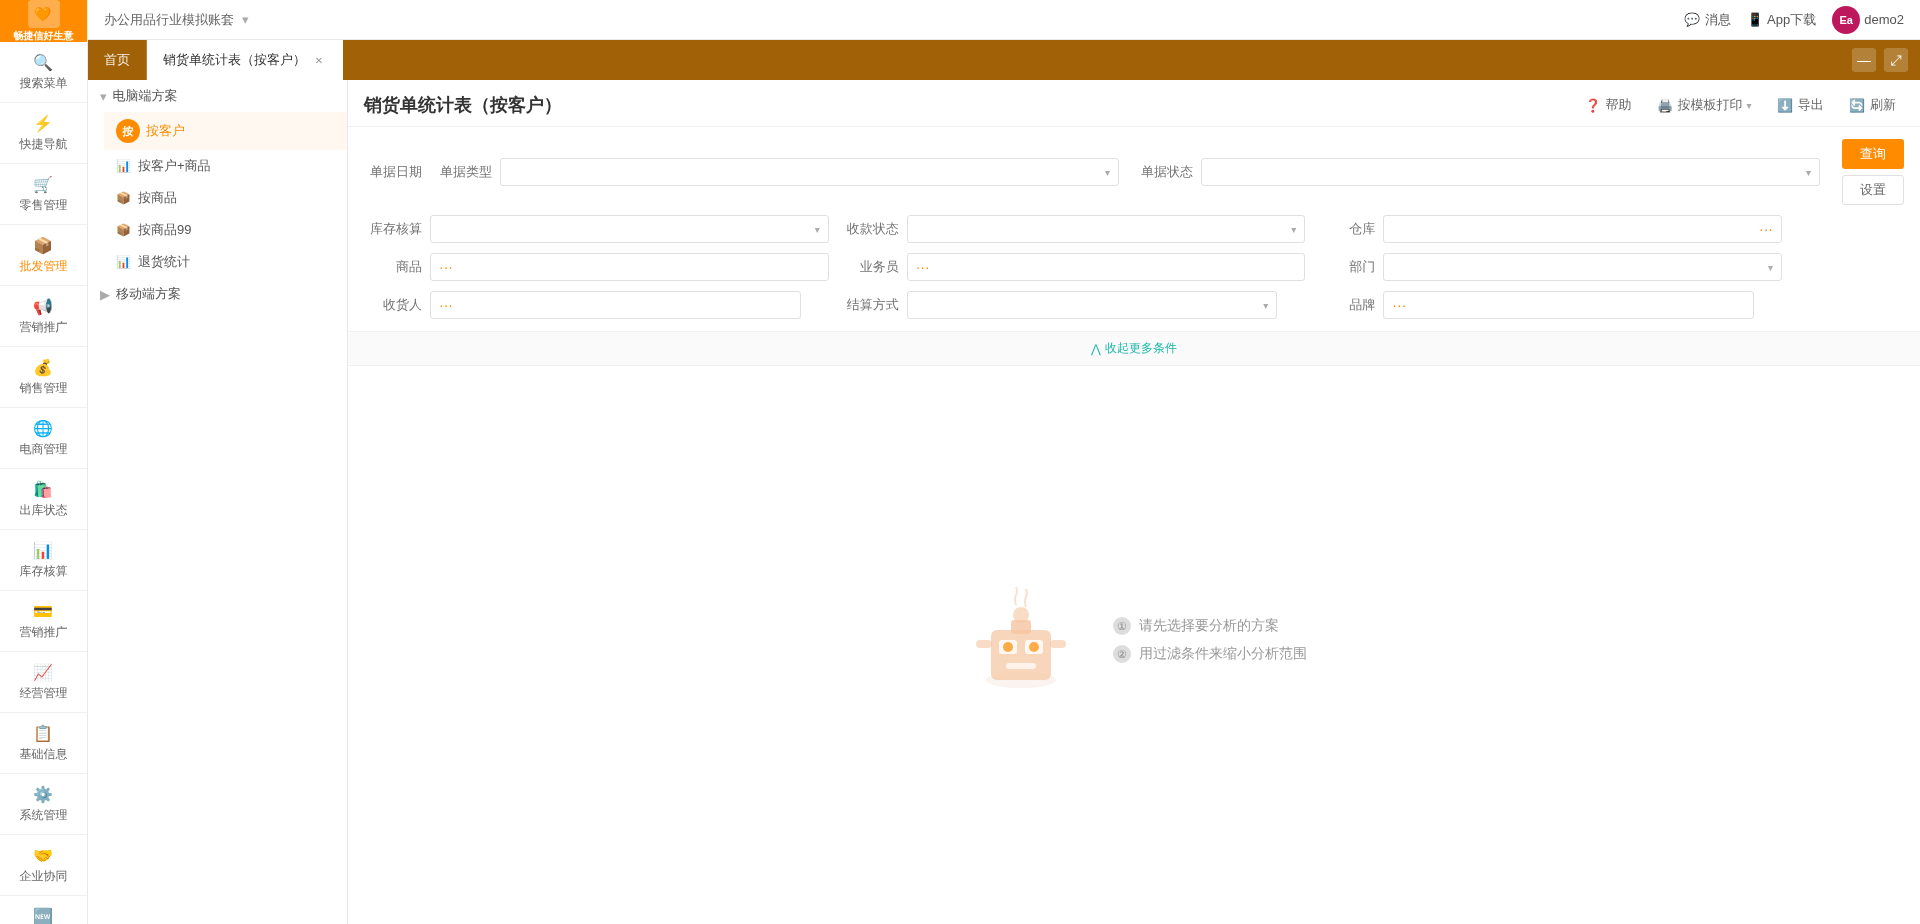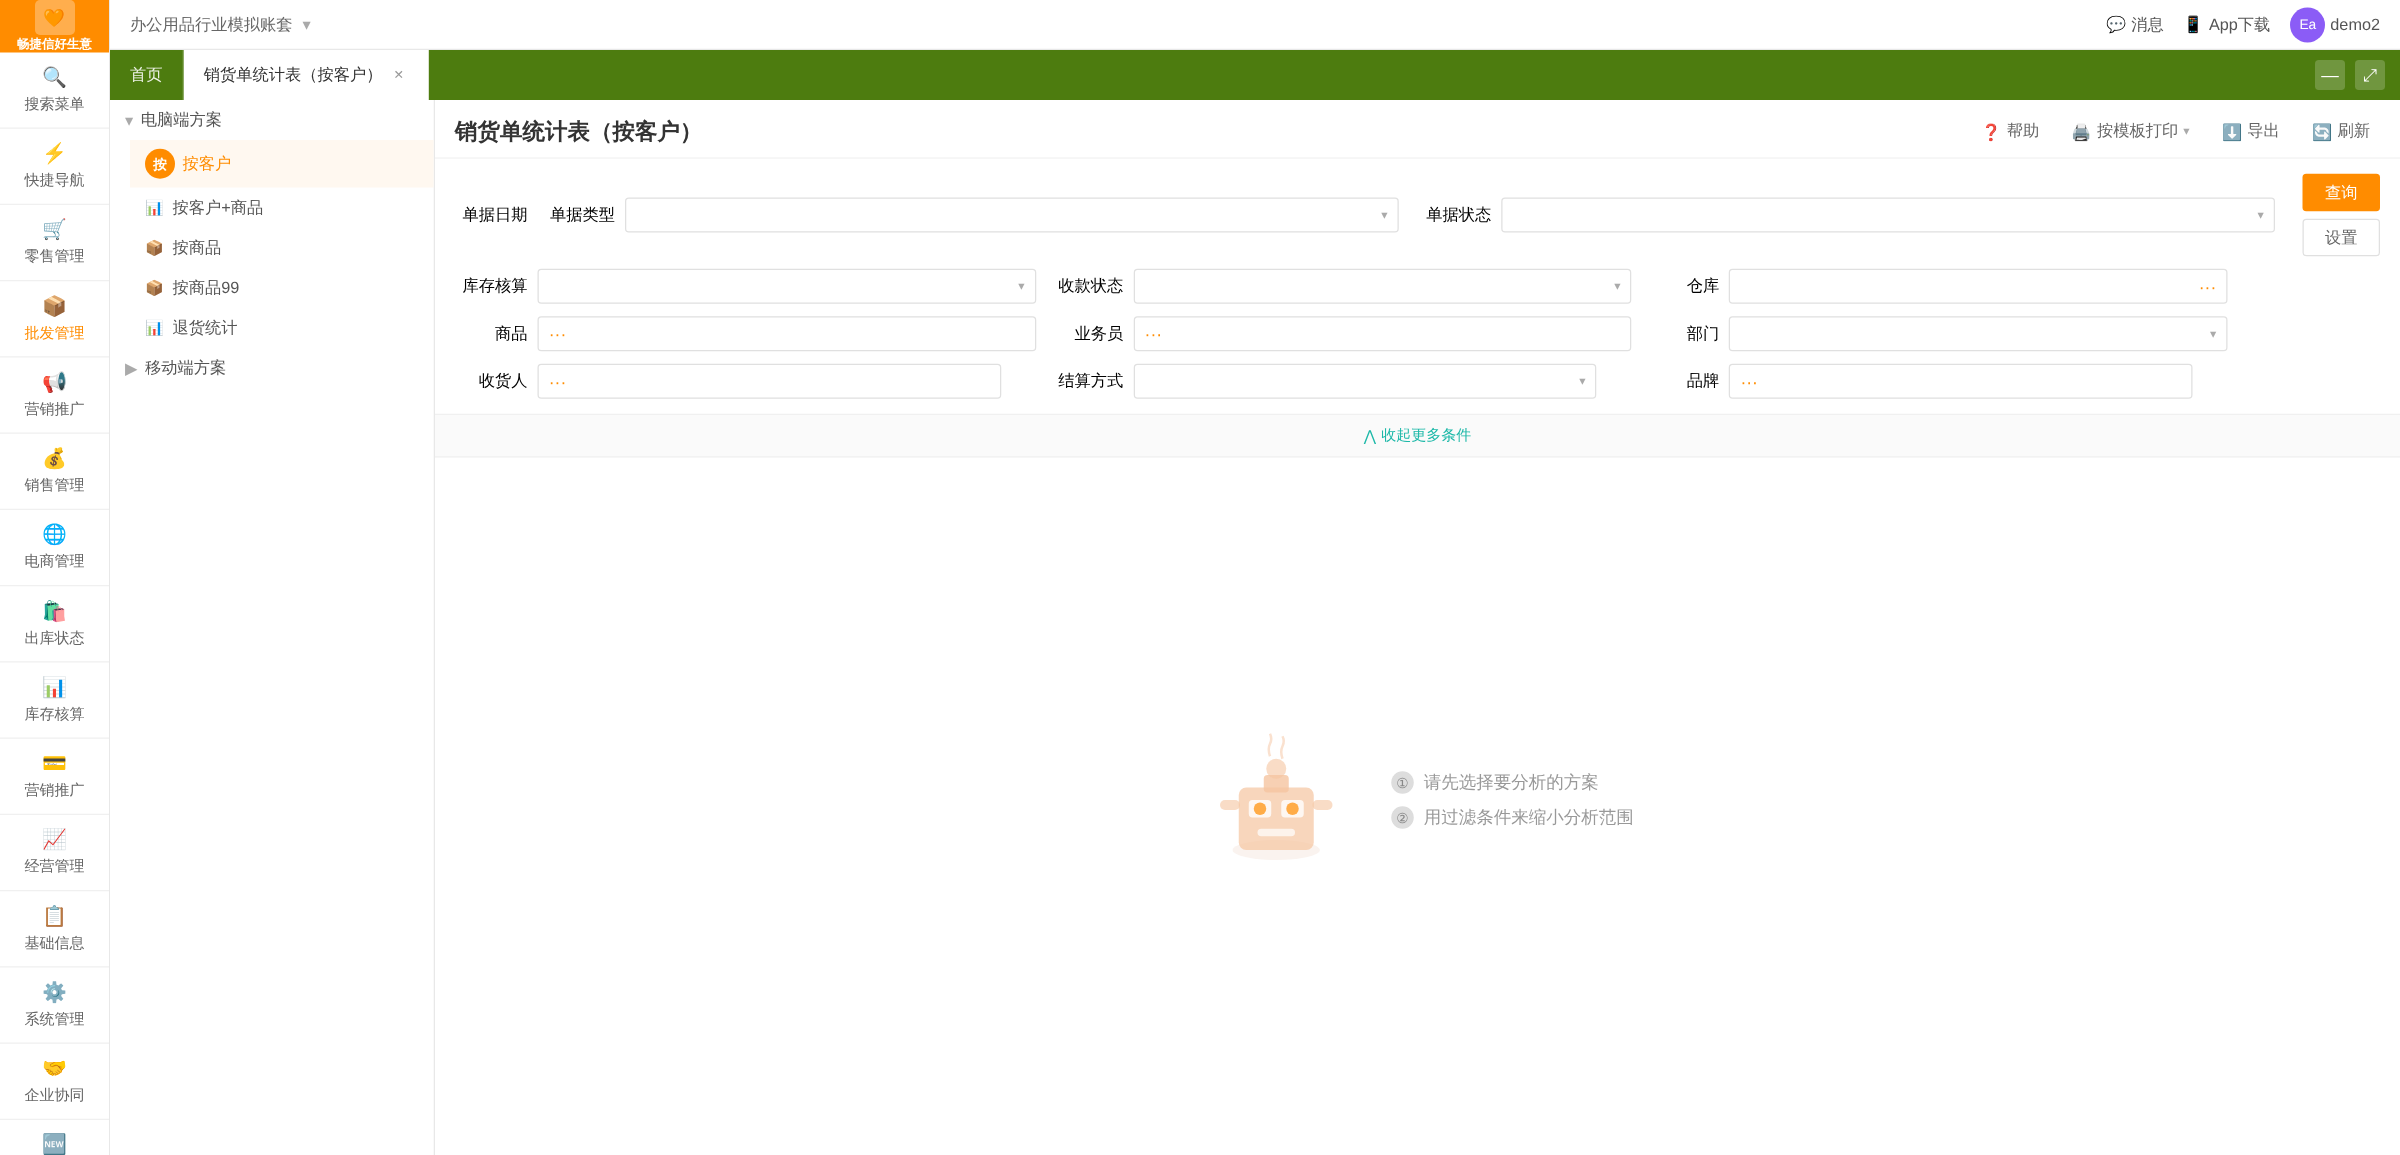--- a/index.html
+++ b/index.html
@@ -99,33 +99,33 @@
     .header-right-item {
       display: flex;
       align-items: center;
       gap: 4px;
       cursor: pointer;
     }
     .avatar {
       width: 28px;
       height: 28px;
       border-radius: 50%;
-      background: #8b5cf6;
+      background: #be185d;
       display: flex;
       align-items: center;
       justify-content: center;
       color: #fff;
       font-size: 11px;
-      font-weight: normal;
+      font-weight: bold;
     }
 
     
     .tab-bar {
       height: 40px;
-      background: #4d7c0f;
+      background: #a16207;
       display: flex;
       align-items: center;
       padding: 0 0;
     }
     .tab {
       height: 40px;
       padding: 0 16px;
       display: flex;
       align-items: center;
       gap: 6px;
@@ -448,21 +448,21 @@
       flex-shrink: 0;
     }
     .filter-cell {
       display: flex;
       align-items: center;
       gap: 8px;
     }
     .filter-cell-label {
       width: 58px;
       text-align: right;
-      color: #000000;
+      color: #737373;
       font-size: 13px;
       flex-shrink: 0;
     }
     .filter-cell-input {
       flex: 1;
     }
   </style>
 </head>
 <body>
 

